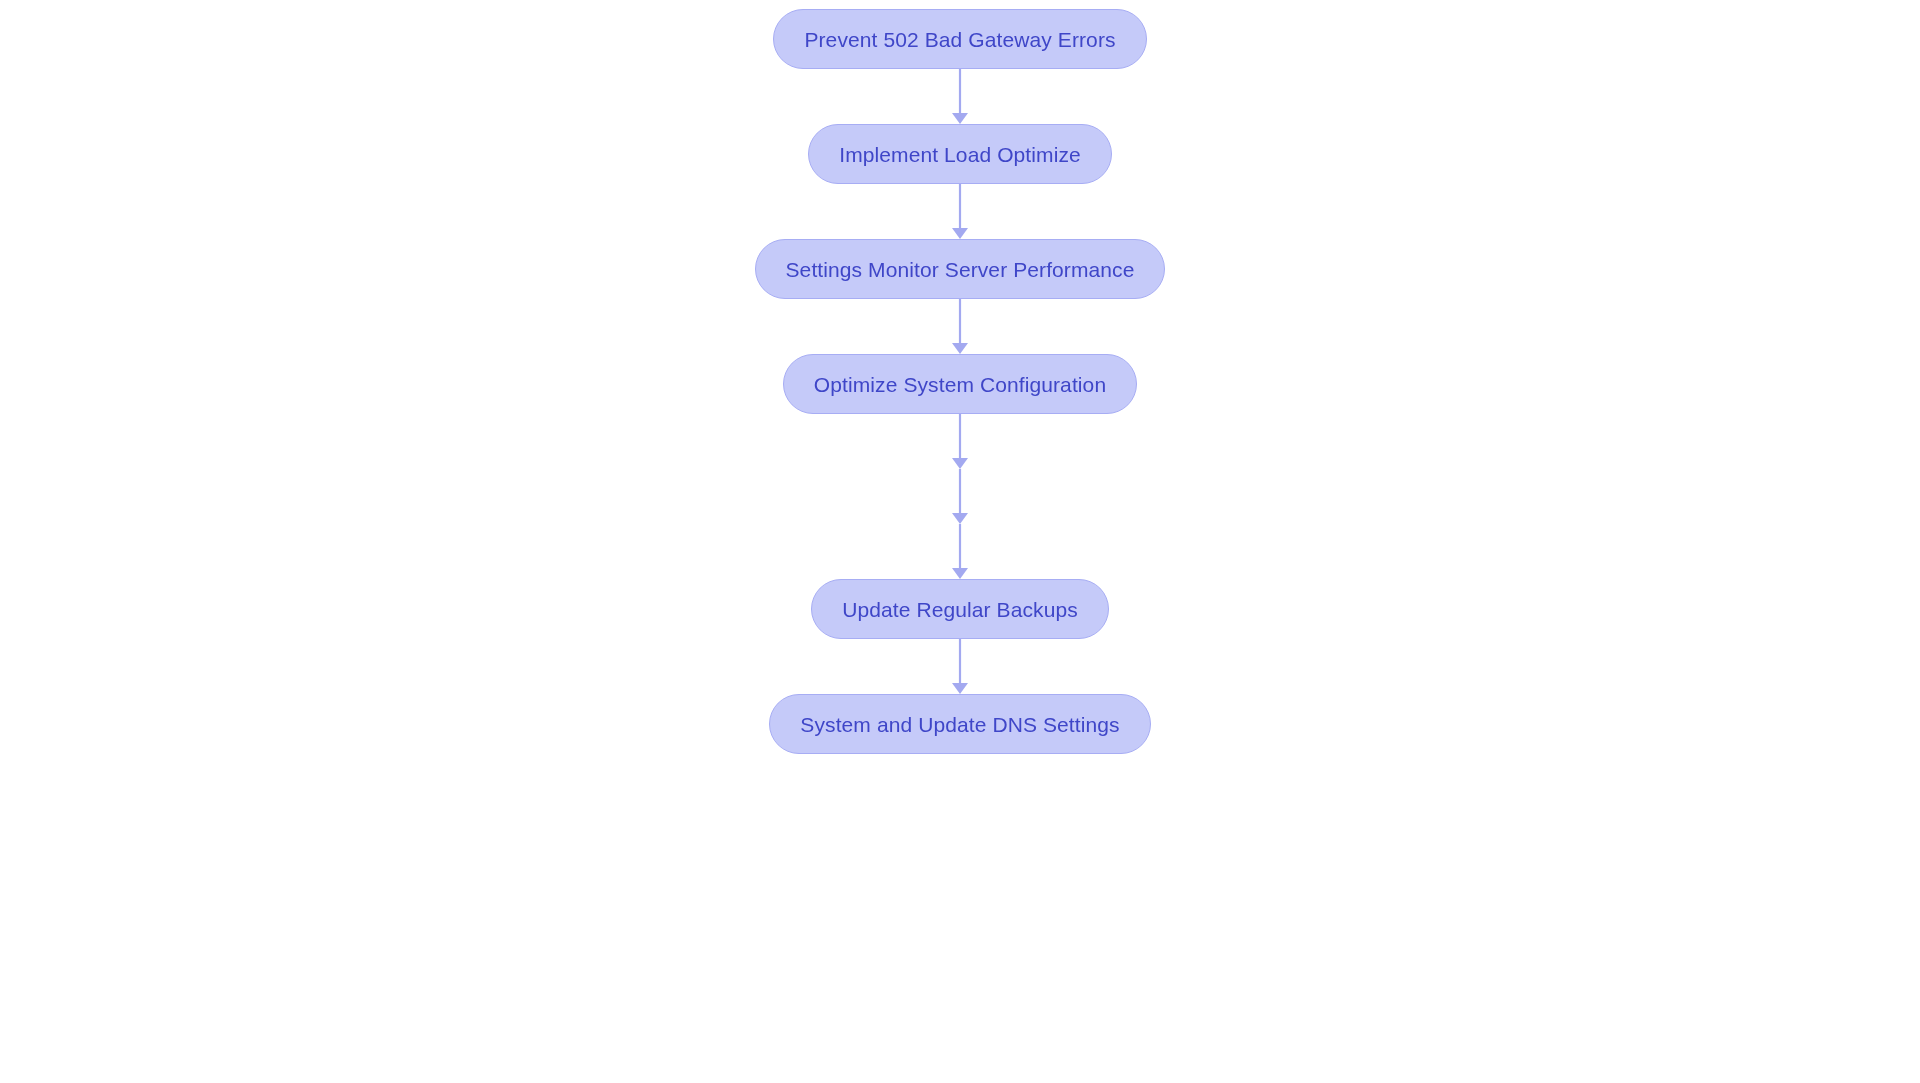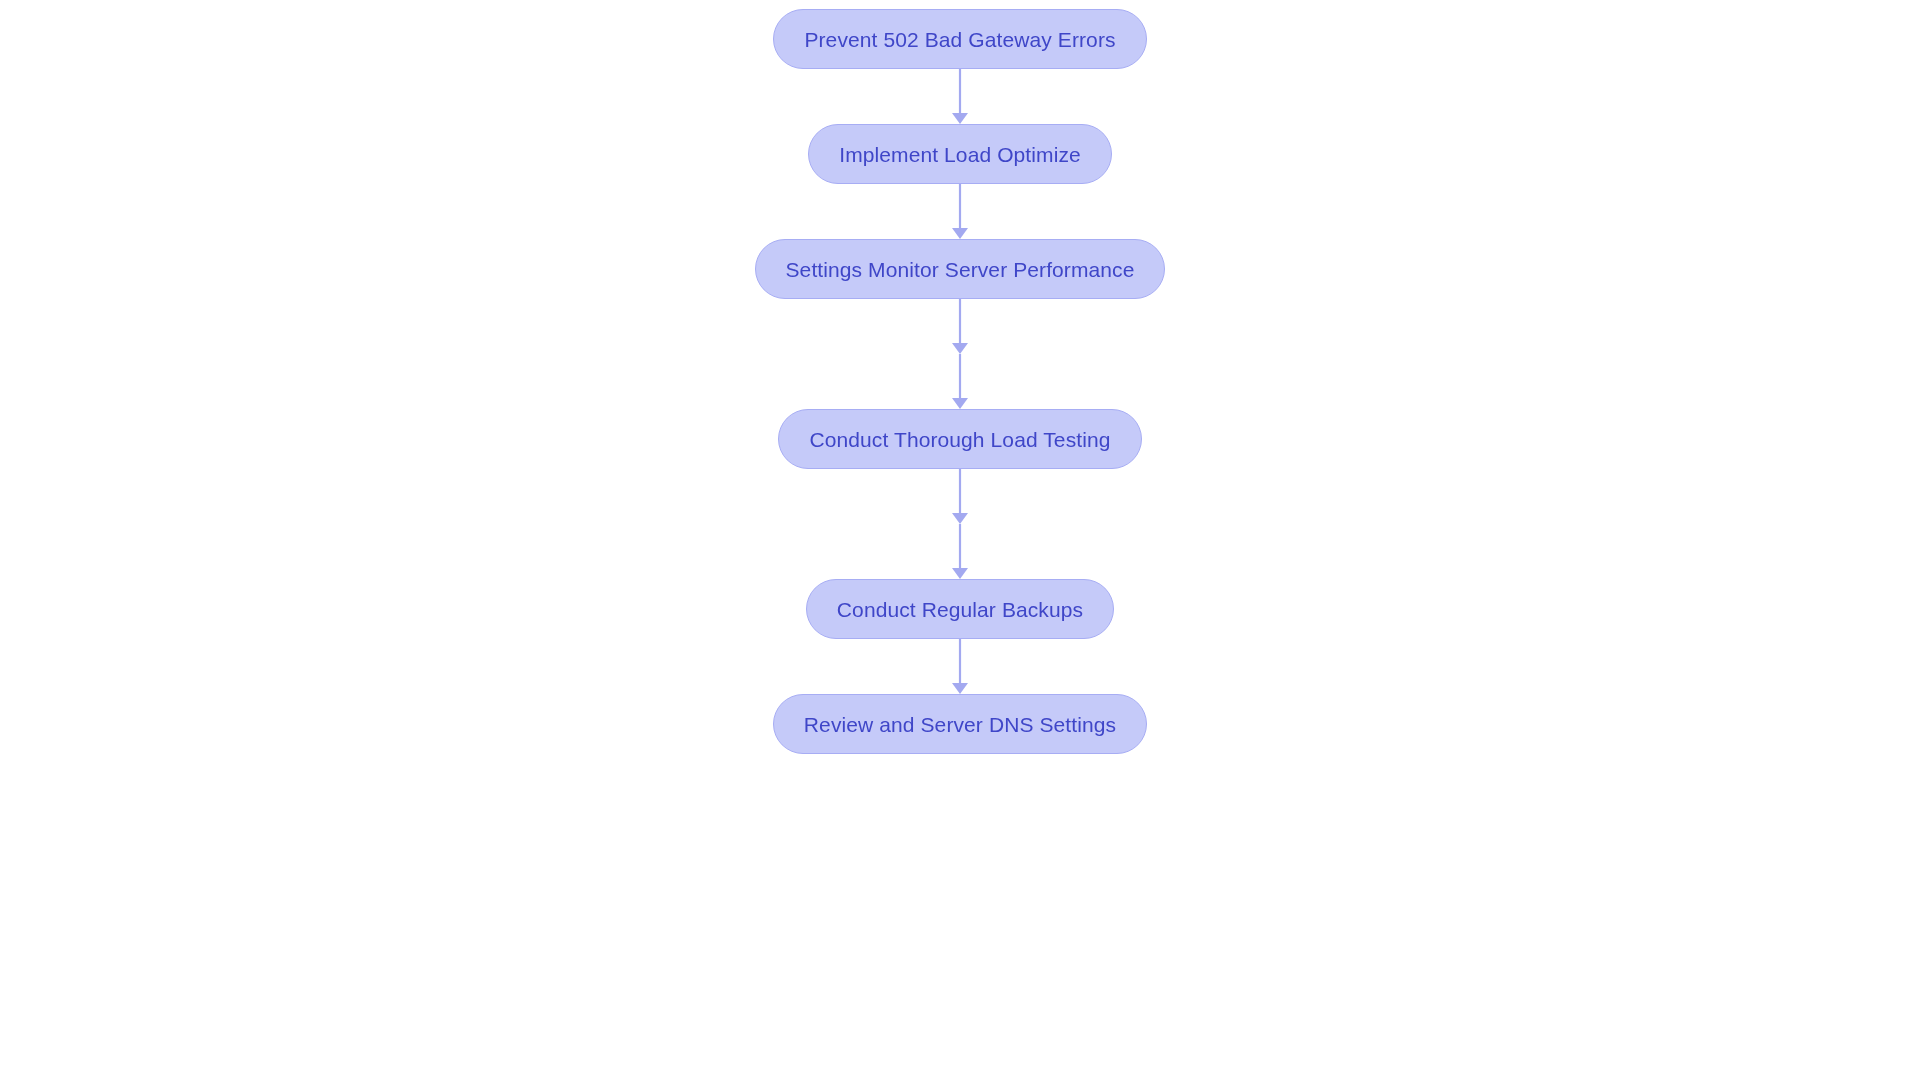--- a/index.html
+++ b/index.html
@@ -97,56 +97,56 @@
       <span class="flow-node-label">Settings Monitor Server Performance</span>
     </div>
 
     <div class="flow-connector">
       <svg width="20" height="55" viewBox="0 0 20 55" xmlns="http://www.w3.org/2000/svg">
         <line x1="10" y1="0" x2="10" y2="45" stroke="#a3a9f0" stroke-width="2.2"></line>
         <polygon points="2,44 18,44 10,55" fill="#a3a9f0"></polygon>
       </svg>
     </div>
 
-
-    <div class="flow-connector">
-      <svg width="20" height="55" viewBox="0 0 20 55" xmlns="http://www.w3.org/2000/svg">
-        <line x1="10" y1="0" x2="10" y2="45" stroke="#a3a9f0" stroke-width="2.2"></line>
-        <polygon points="2,44 18,44 10,55" fill="#a3a9f0"></polygon>
-      </svg>
-    </div>
-
     <div class="flow-node">
-      <span class="flow-node-label">Conduct Thorough Load Testing</span>
+      <span class="flow-node-label">Optimize System Configuration</span>
     </div>
 
     <div class="flow-connector">
       <svg width="20" height="55" viewBox="0 0 20 55" xmlns="http://www.w3.org/2000/svg">
         <line x1="10" y1="0" x2="10" y2="45" stroke="#a3a9f0" stroke-width="2.2"></line>
         <polygon points="2,44 18,44 10,55" fill="#a3a9f0"></polygon>
       </svg>
     </div>
 
 
     <div class="flow-connector">
       <svg width="20" height="55" viewBox="0 0 20 55" xmlns="http://www.w3.org/2000/svg">
         <line x1="10" y1="0" x2="10" y2="45" stroke="#a3a9f0" stroke-width="2.2"></line>
         <polygon points="2,44 18,44 10,55" fill="#a3a9f0"></polygon>
       </svg>
     </div>
 
+
+    <div class="flow-connector">
+      <svg width="20" height="55" viewBox="0 0 20 55" xmlns="http://www.w3.org/2000/svg">
+        <line x1="10" y1="0" x2="10" y2="45" stroke="#a3a9f0" stroke-width="2.2"></line>
+        <polygon points="2,44 18,44 10,55" fill="#a3a9f0"></polygon>
+      </svg>
+    </div>
+
     <div class="flow-node">
-      <span class="flow-node-label">Conduct Regular Backups</span>
+      <span class="flow-node-label">Update Regular Backups</span>
     </div>
 
     <div class="flow-connector">
       <svg width="20" height="55" viewBox="0 0 20 55" xmlns="http://www.w3.org/2000/svg">
         <line x1="10" y1="0" x2="10" y2="45" stroke="#a3a9f0" stroke-width="2.2"></line>
         <polygon points="2,44 18,44 10,55" fill="#a3a9f0"></polygon>
       </svg>
     </div>
 
     <div class="flow-node">
-      <span class="flow-node-label">Review and Server DNS Settings</span>
+      <span class="flow-node-label">System and Update DNS Settings</span>
     </div>
 
   </div>
 </div>
 
 </body></html>

